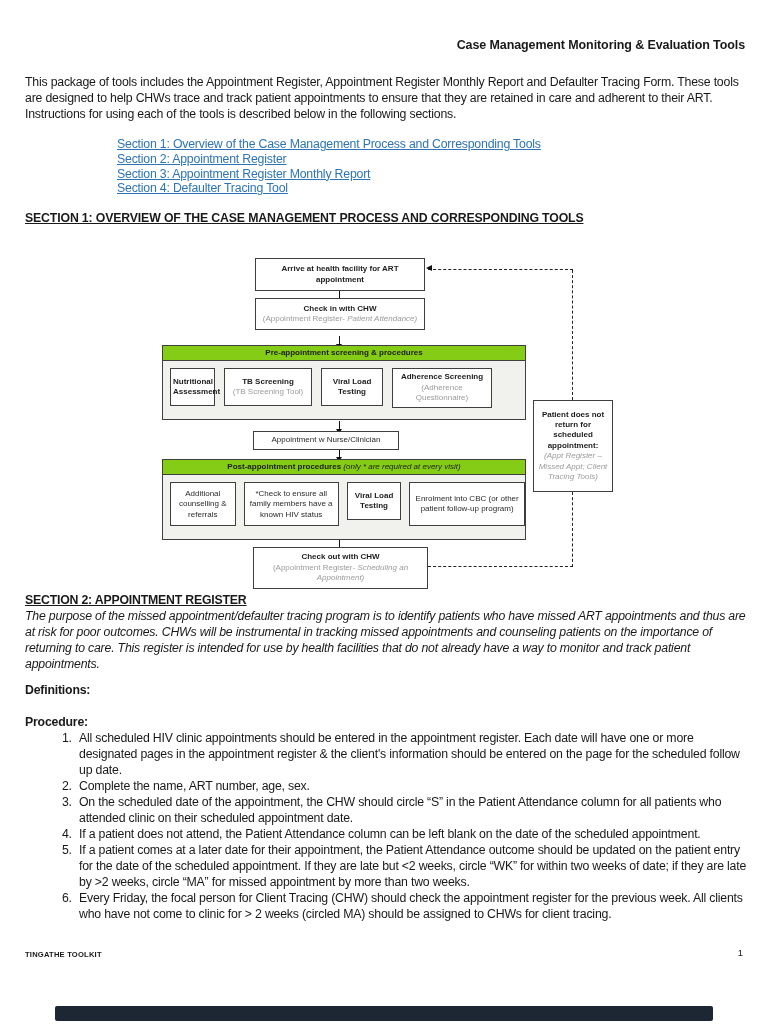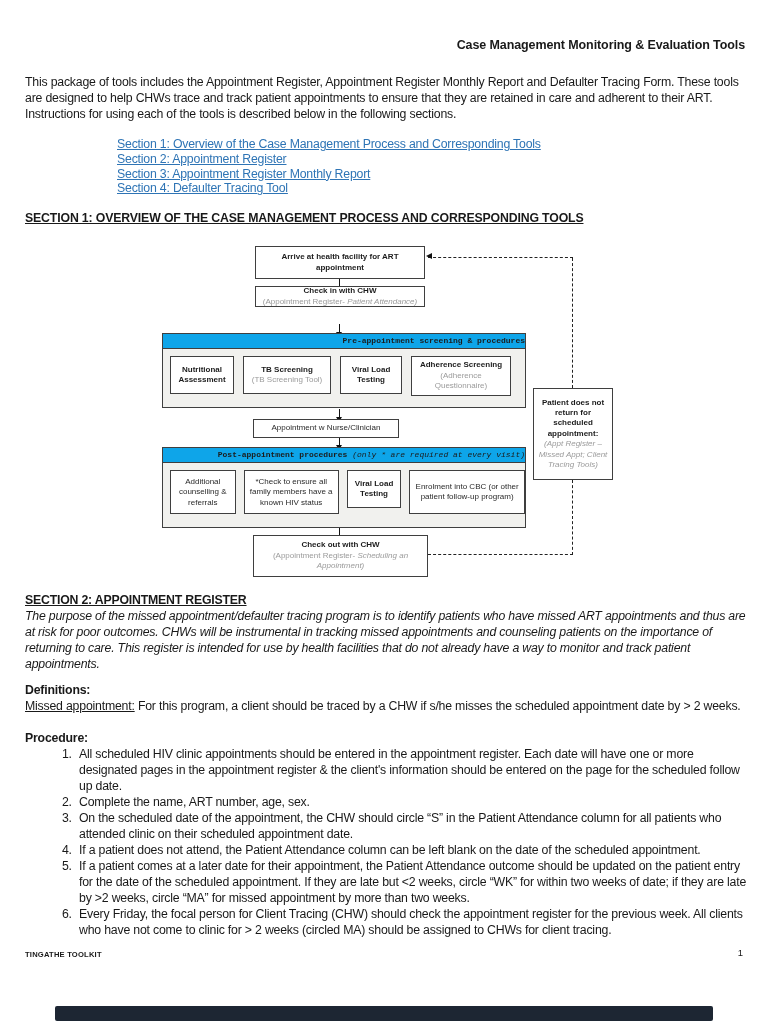--- a/index.html
+++ b/index.html
@@ -6,30 +6,30 @@
   .page{position:relative;width:770px;height:1024px;background:#fff;overflow:hidden;
         font-family:"Liberation Sans", sans-serif;color:#191919;}
 
   .doc-title{position:absolute;top:38px;right:25px;font-size:12.5px;font-weight:700;letter-spacing:-0.1px;}
   .intro{position:absolute;top:74px;left:25px;width:722px;font-size:12.3px;line-height:16px;letter-spacing:-0.2px;}
   .toc{position:absolute;top:137px;left:117px;font-size:12.3px;line-height:14.8px;letter-spacing:-0.2px;}
   .toc a{display:block;color:#2e74b5;text-decoration:underline;cursor:pointer;}
   .h1{position:absolute;top:211px;left:25px;font-size:12.3px;font-weight:700;text-decoration:underline;letter-spacing:-0.15px;}
 
   
-  .flow{position:absolute;top:240px;left:0;width:770px;height:350px;font-size:8px;line-height:1.3;}
+  .flow{position:absolute;top:252px;left:0;width:770px;height:350px;font-size:8px;line-height:1.3;}
   .fbox{position:absolute;background:#fff;border:1px solid #3f3f3f;box-sizing:border-box;
         text-align:center;display:flex;flex-direction:column;justify-content:center;padding:2px 5px;}
   .fbox-title{font-weight:700;color:#1c1c1c;}
   .fbox-plain{color:#2a2a2a;}
   .fbox-sub{color:#9b9b9b;}
   .it{font-style:italic;}
   .fgroup{position:absolute;background:#f1f1ee;border:1px solid #3f3f3f;box-sizing:border-box;}
-  .fgroup-header{background:#0ea5e9;border-bottom:1px solid #3f3f3f;text-align:right;
-                 font-weight:600;padding:2px 0;color:#1c1c1c;font-family:Liberation Mono, monospace;}
+  .fgroup-header{background:#84cc16;border-bottom:1px solid #3f3f3f;text-align:center;
+                 font-weight:600;padding:2px 0;color:#1c1c1c;}
   .fgroup-row{display:flex;align-items:flex-start;padding:7px 0 0 7px;gap:9px;}
   .sbox{position:relative;background:#fff;border:1px solid #3f3f3f;box-sizing:border-box;
         text-align:center;min-height:38px;display:flex;flex-direction:column;justify-content:center;padding:3px 2px;}
   .v-arrow{position:absolute;width:0;border-left:1.5px solid #111;}
   .v-arrow::after{content:"";position:absolute;bottom:-5px;left:-4.2px;
                   border-left:3.5px solid transparent;border-right:3.5px solid transparent;border-top:5px solid #111;}
   .dash-h{position:absolute;height:0;border-top:1.6px dashed #222;}
   .dash-v{position:absolute;width:0;border-left:1.6px dashed #222;}
   .arrow-left::before{content:"";position:absolute;left:-2px;top:-4.6px;
                       border-top:3.5px solid transparent;border-bottom:3.5px solid transparent;border-right:6px solid #111;}
@@ -68,31 +68,31 @@
   <div class="h1">SECTION 1: OVERVIEW OF THE CASE MANAGEMENT PROCESS AND CORRESPONDING TOOLS</div>
 
   <div class="flow">
 
     <div class="fbox" style="left:255px;top:6px;width:170px;height:33px">
       <div class="fbox-title">Arrive at health facility for ART appointment</div>
     </div>
 
     <div class="v-arrow" style="left:339px;top:39px;height:7px"></div>
 
-    <div class="fbox" style="left:255px;top:46px;width:170px;height:21px">
+    <div class="fbox" style="left:255px;top:46px;width:170px;height:32px">
       <div class="fbox-title">Check in with CHW</div>
       <div class="fbox-sub"><span>(Appointment Register- </span><span class="it">Patient Attendance)</span></div>
     </div>
 
     <div class="v-arrow" style="left:339px;top:84px;height:8px"></div>
 
     <div class="fgroup" style="left:162px;top:93px;width:364px;height:75px">
       <div class="fgroup-header">Pre-appointment screening &amp; procedures</div>
       <div class="fgroup-row">
-        <div class="sbox" style="width:64px">
+        <div class="sbox" style="width:45px">
           <div class="fbox-title">Nutritional Assessment</div>
         </div>
         <div class="sbox" style="width:88px">
           <div class="fbox-title">TB Screening</div>
           <div class="fbox-sub">(TB Screening Tool)</div>
         </div>
         <div class="sbox" style="width:62px">
           <div class="fbox-title">Viral Load Testing</div>
         </div>
         <div class="sbox" style="width:100px">
@@ -144,21 +144,20 @@
     <div class="dash-v" style="left:572px;top:18px;height:130px"></div>
     <div class="dash-v" style="left:572px;top:240px;height:75px"></div>
     <div class="dash-h" style="left:428px;top:314px;width:145px"></div>
   </div>
 
   <div class="sec2">
     <div class="h2">SECTION 2: APPOINTMENT REGISTER</div>
     <div class="ital">The purpose of the missed appointment/defaulter tracing program is to identify patients who have missed ART appointments and thus are at risk for poor outcomes. CHWs will be instrumental in tracking missed appointments and counseling patients on the importance of returning to care. This register is intended for use by health facilities that do not already have a way to monitor and track patient appointments.</div>
 
     <div class="bold gap10">Definitions:</div>
-    <div><span class="def-term">Missed appointment:</span><span> For this program, a client should be traced by a CHW if s/he misses the scheduled appointment date by &gt; 2 weeks.</span></div>
 
     <div class="bold gap16">Procedure:</div>
     <ol class="proc">
       <li>All scheduled HIV clinic appointments should be entered in the appointment register.  Each date will have one or more designated pages in the appointment register &amp; the client's information should be entered on the page for the scheduled follow up date.</li>
       <li>Complete the name, ART number, age, sex.</li>
       <li>On the scheduled date of the appointment, the CHW should circle “S” in the Patient Attendance column for all patients who attended clinic on their scheduled appointment date.</li>
       <li>If a patient does not attend, the Patient Attendance column can be left blank on the date of the scheduled appointment.</li>
       <li>If a patient comes at a later date for their appointment, the Patient Attendance outcome should be updated on the patient entry for the date of the scheduled appointment.  If they are late but &lt;2 weeks, circle “WK” for within two weeks of date; if they are late by &gt;2 weeks, circle “MA” for missed appointment by more than two weeks.</li>
       <li>Every Friday, the focal person for Client Tracing (CHW) should check the appointment register for the previous week.  All clients who have not come to clinic for &gt; 2 weeks (circled MA) should be assigned to CHWs for client tracing.</li>
     </ol>

